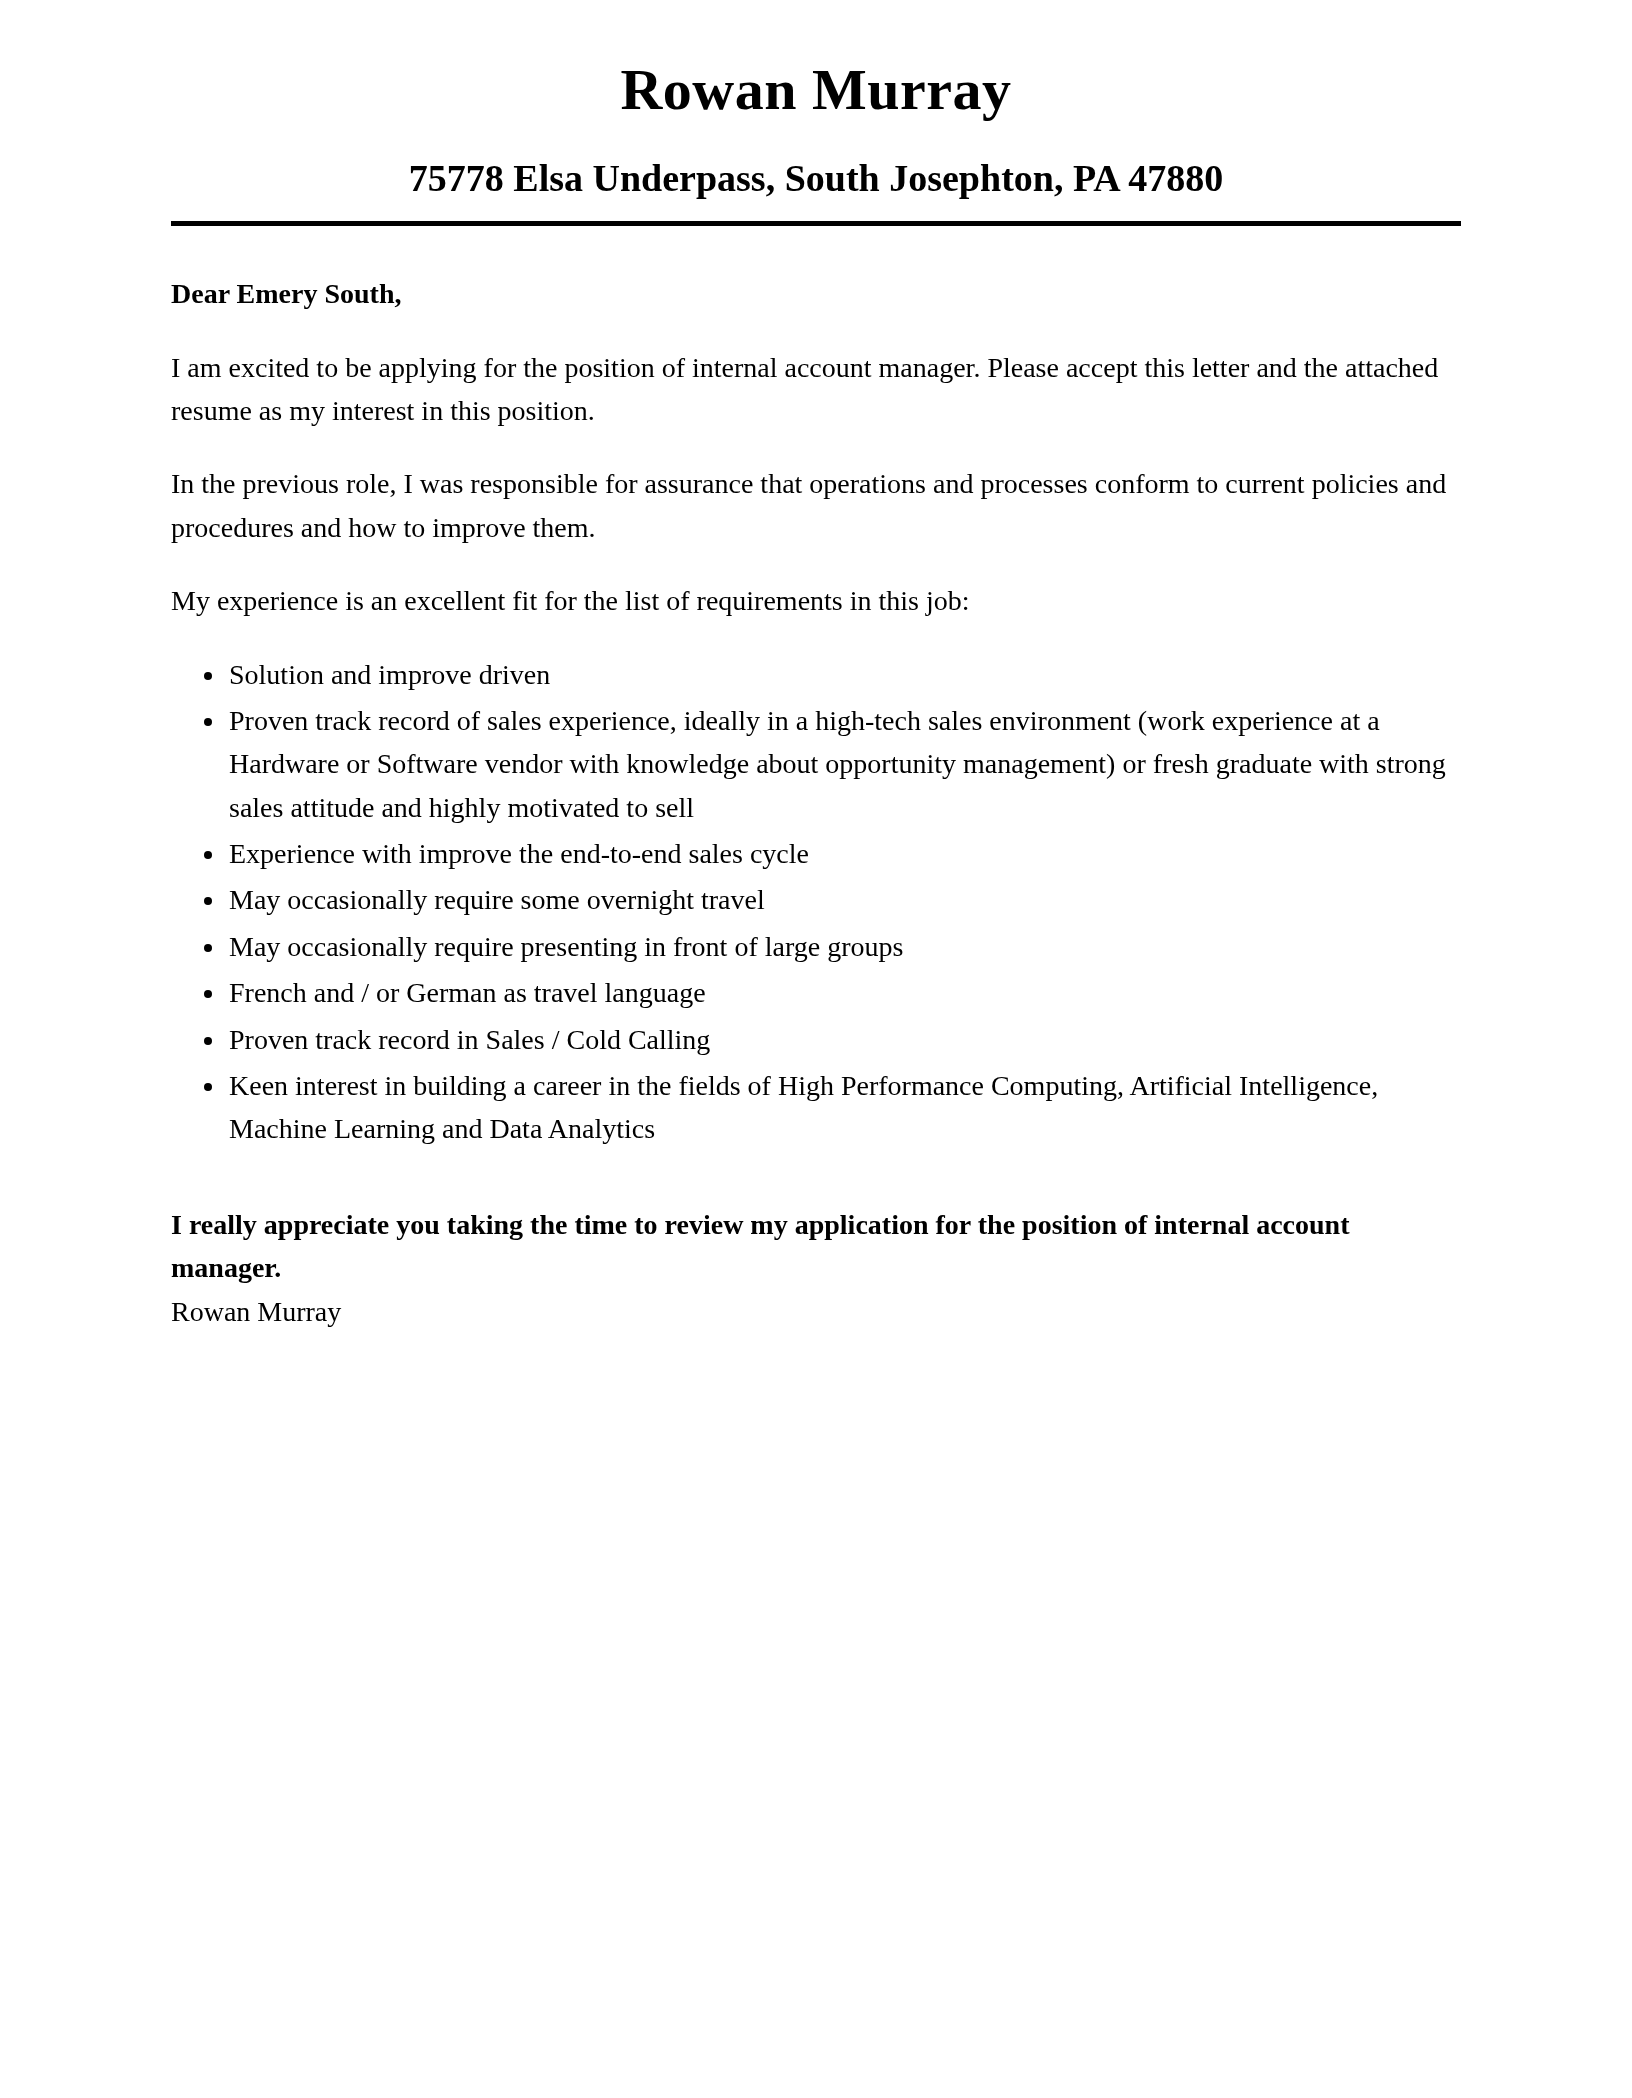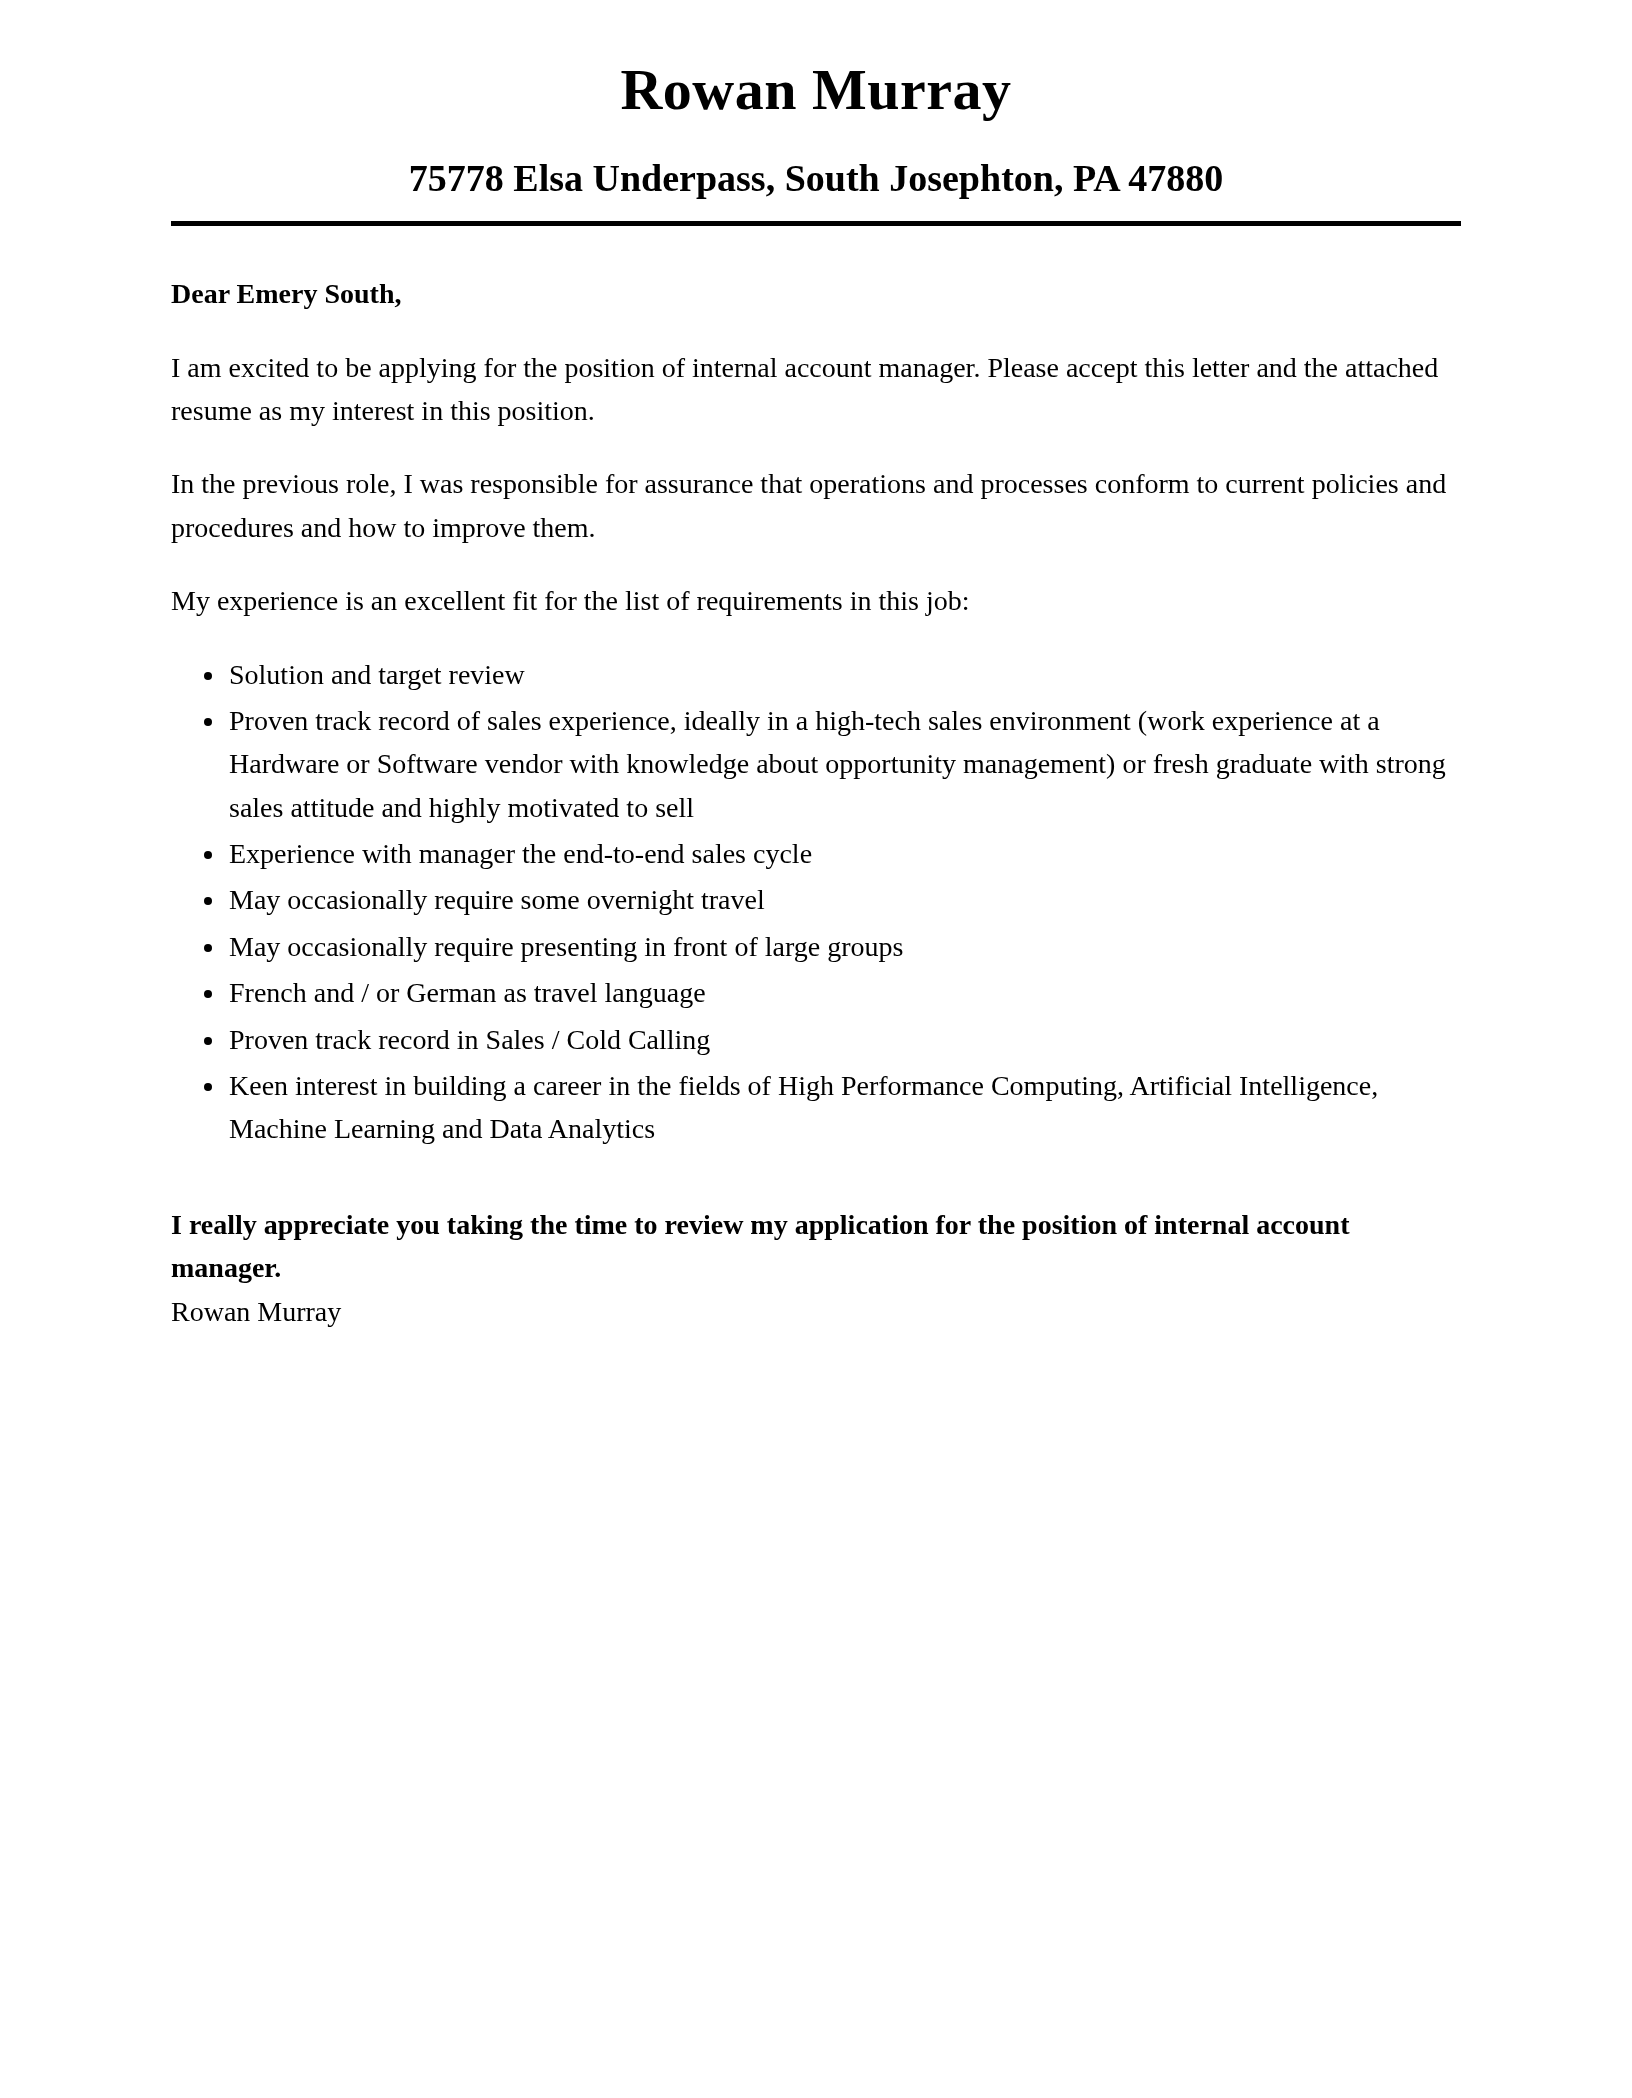--- a/index.html
+++ b/index.html
@@ -82,23 +82,23 @@
 
     <p class="greeting">Dear Emery South,</p>
 
     <p class="body-para">I am excited to be applying for the position of internal account manager. Please accept this letter and the attached resume as my interest in this position.</p>
 
     <p class="body-para">In the previous role, I was responsible for assurance that operations and processes conform to current policies and procedures and how to improve them.</p>
 
     <p class="body-para">My experience is an excellent fit for the list of requirements in this job:</p>
 
     <ul class="req-list">
-      <li>Solution and target review</li>
+      <li>Solution and improve driven</li>
       <li>Proven track record of sales experience, ideally in a high-tech sales environment (work experience at a Hardware or Software vendor with knowledge about opportunity management) or fresh graduate with strong sales attitude and highly motivated to sell</li>
-      <li>Experience with manager the end-to-end sales cycle</li>
+      <li>Experience with improve the end-to-end sales cycle</li>
       <li>May occasionally require some overnight travel</li>
       <li>May occasionally require presenting in front of large groups</li>
       <li>French and / or German as travel language</li>
       <li>Proven track record in Sales / Cold Calling</li>
       <li>Keen interest in building a career in the fields of High Performance Computing, Artificial Intelligence, Machine Learning and Data Analytics</li>
     </ul>
 
     <p class="closing">I really appreciate you taking the time to review my application for the position of internal account manager.</p>
 
 

